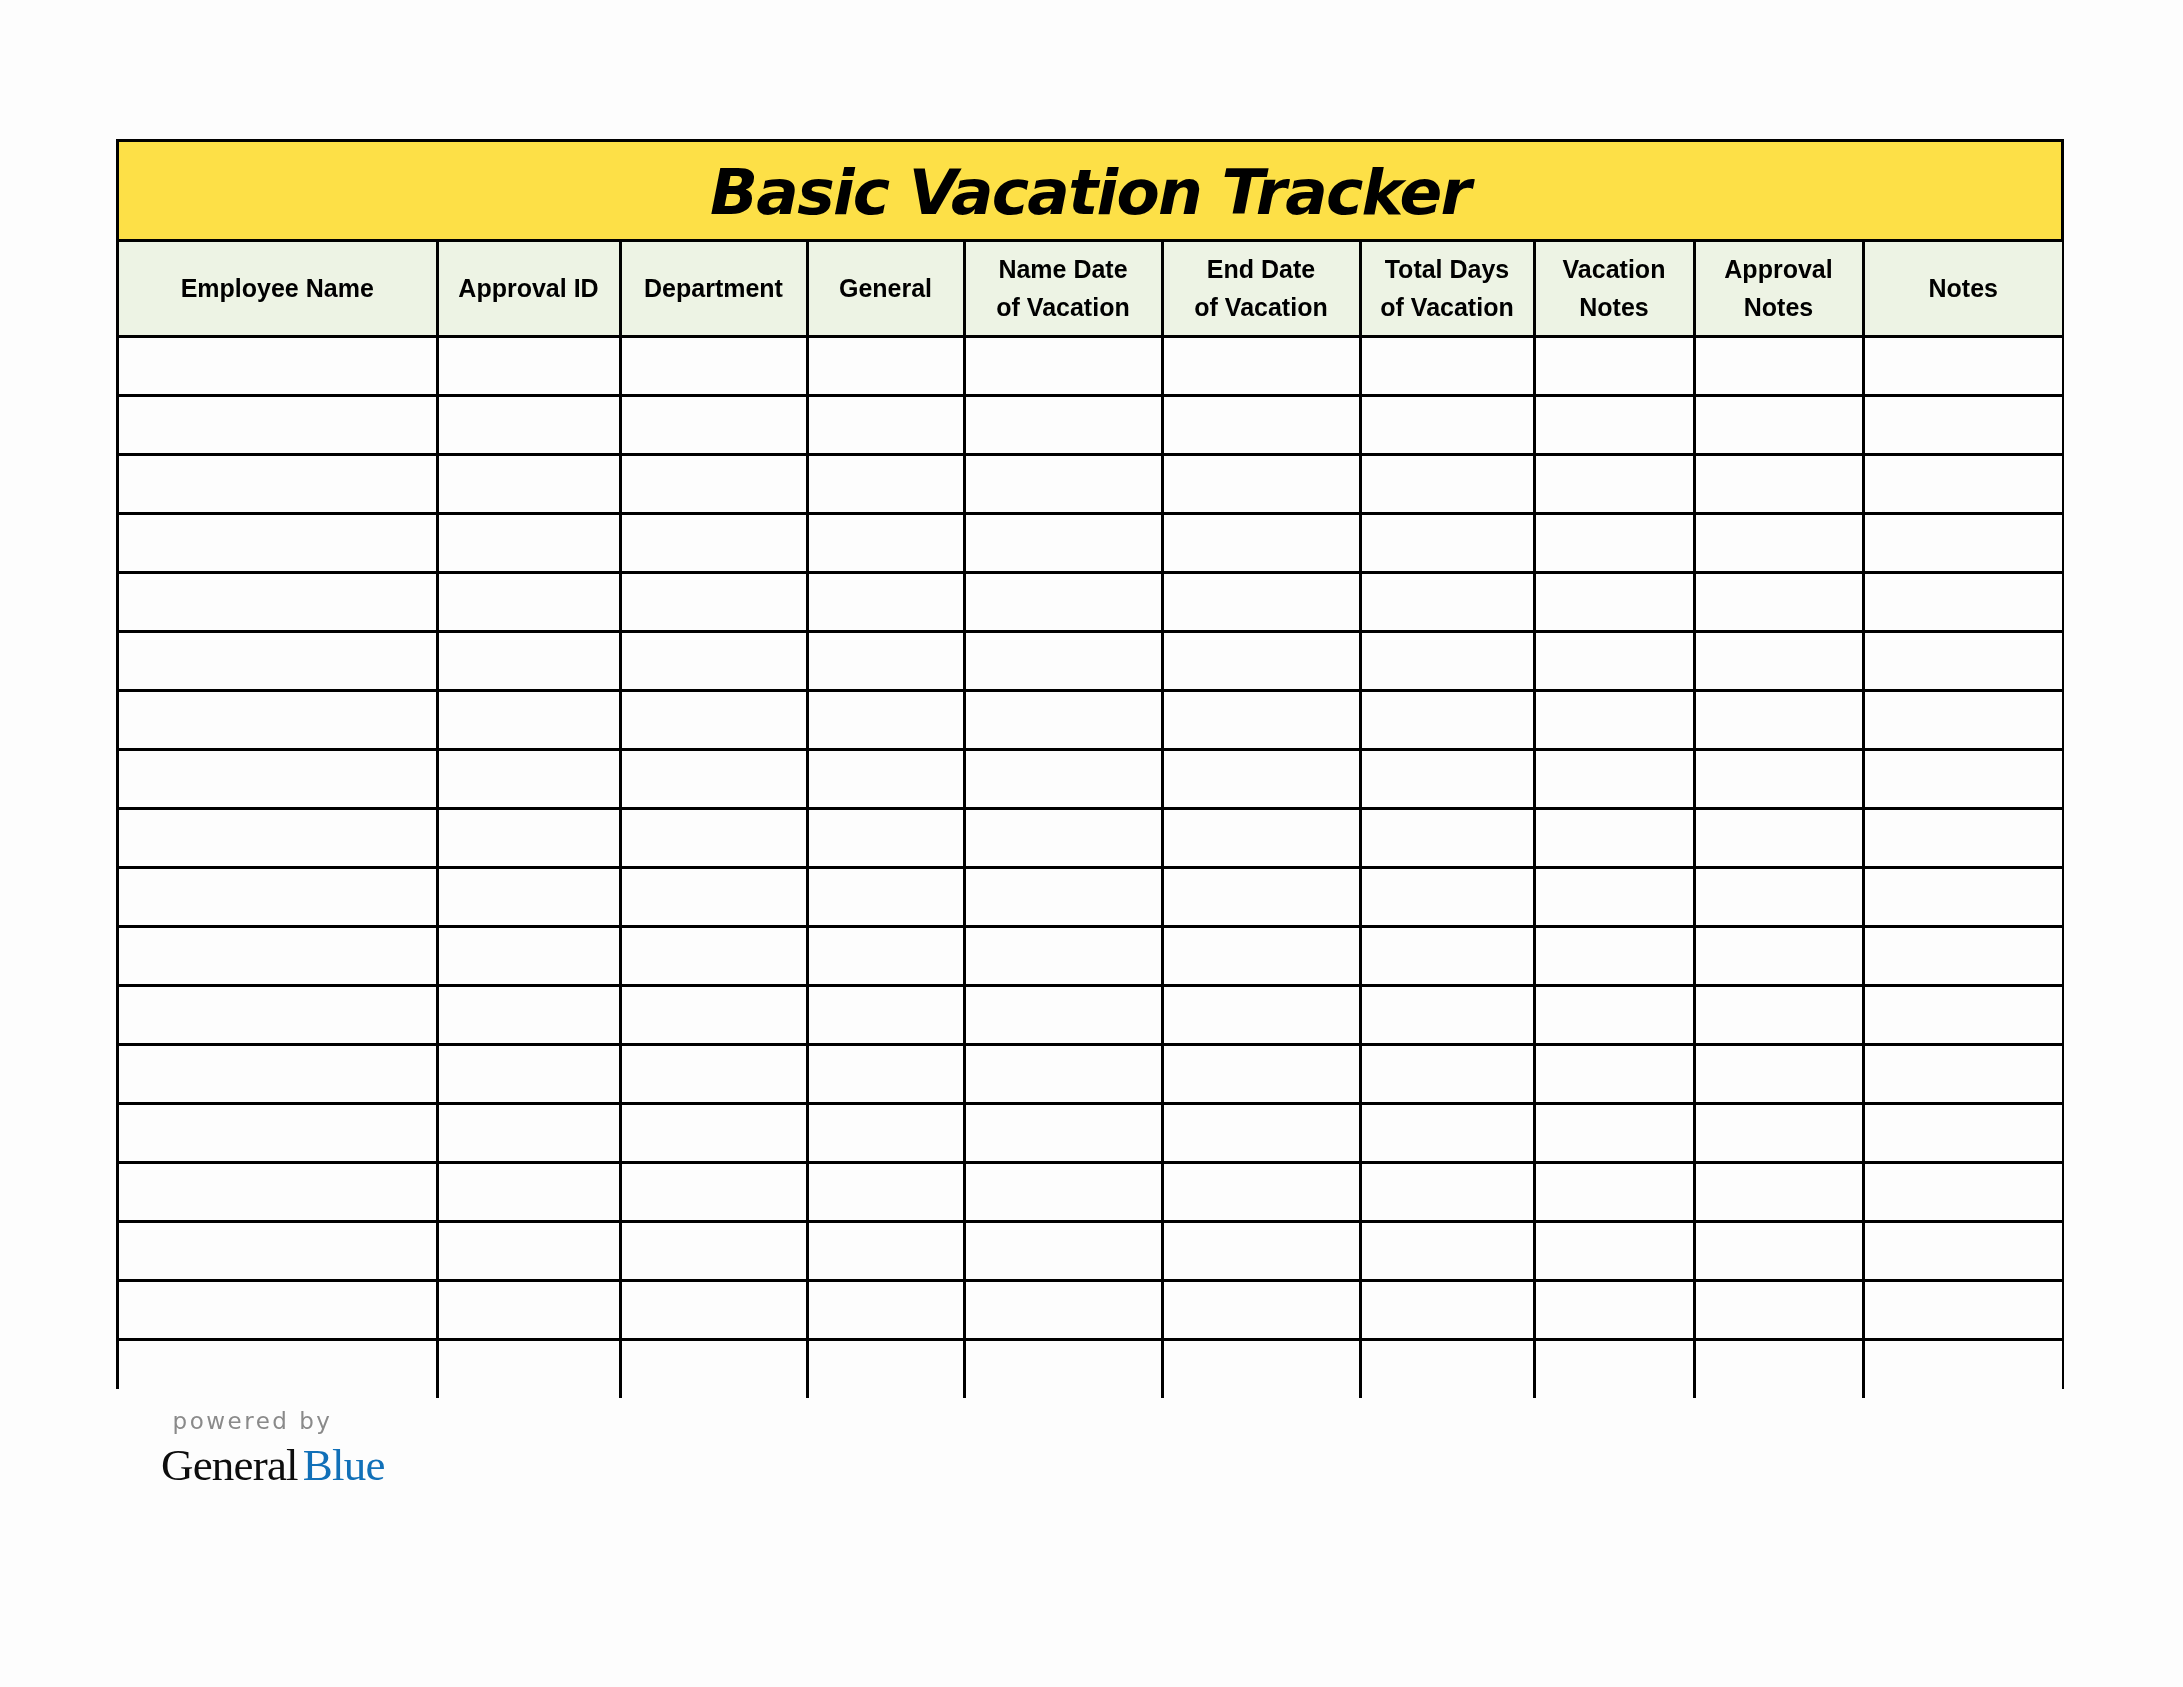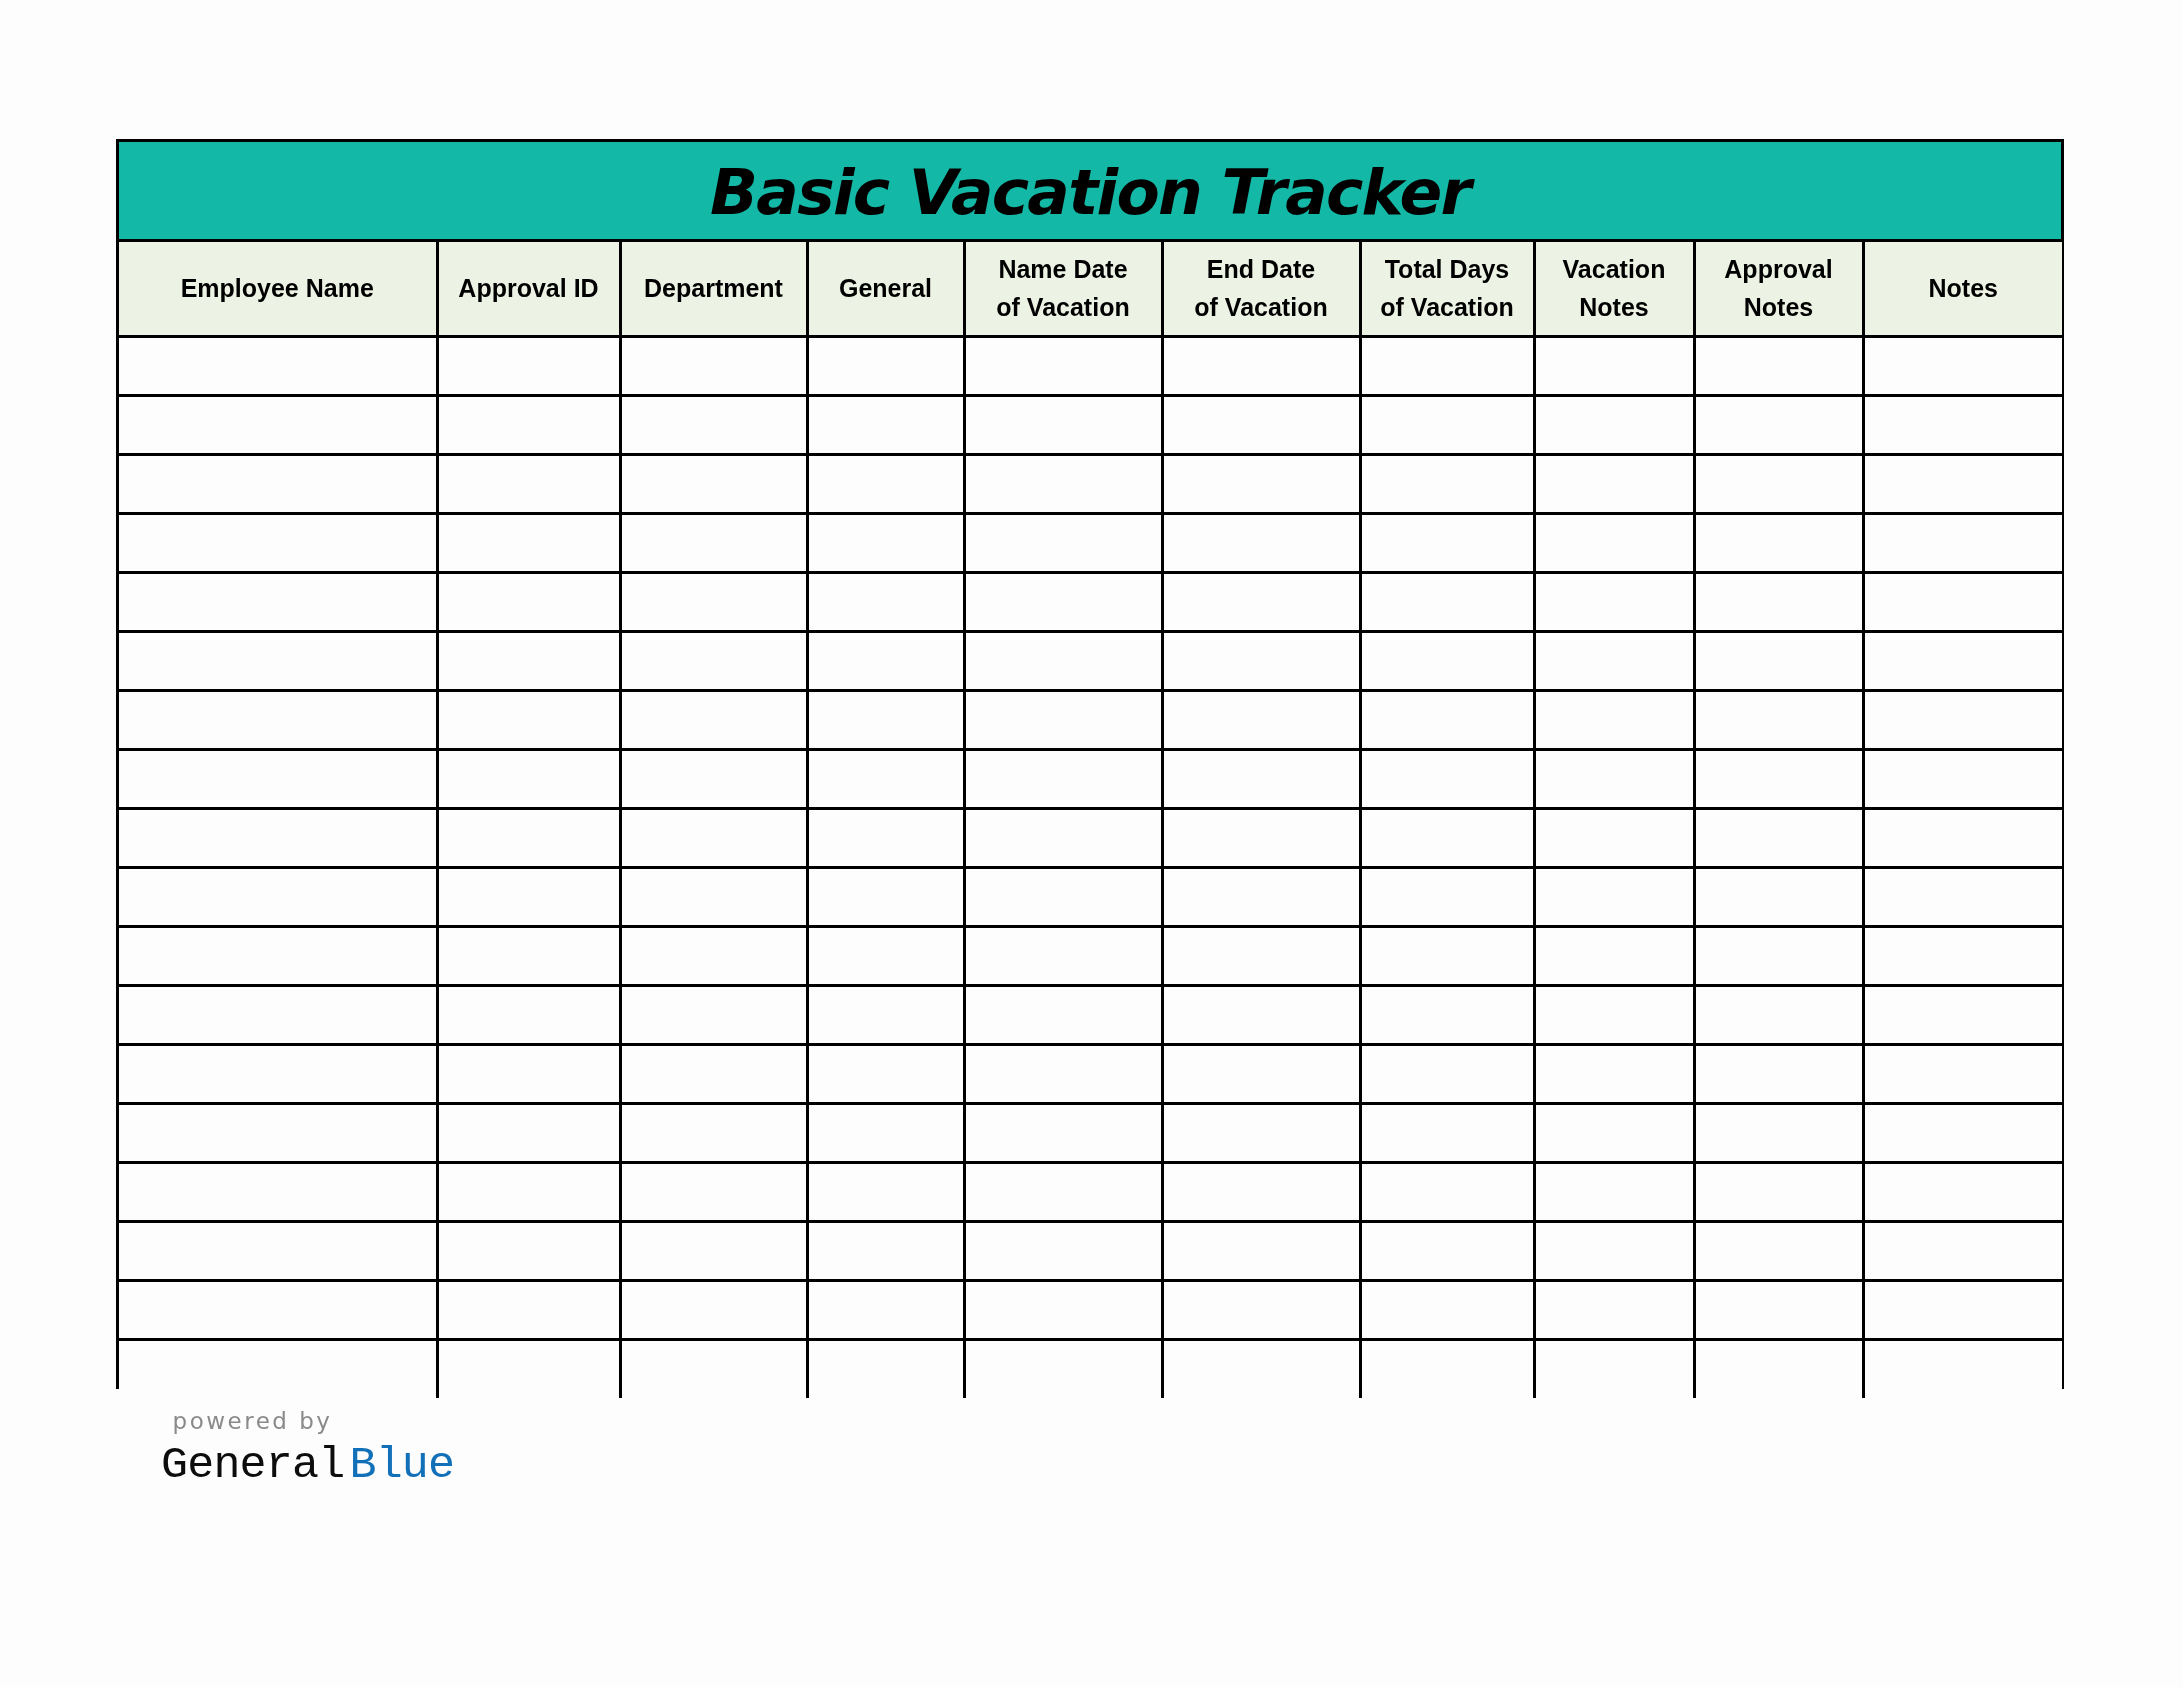--- a/index.html
+++ b/index.html
@@ -16,21 +16,21 @@
       color: #000;
     }
     .sheet {
       position: absolute;
       left: 116px;
       top: 139px;
       width: 1948px;
       height: 1250px;
       box-sizing: border-box;
       border: 3.3px solid #000;
-      background: #14b8a6;
+      background: #fde047;
     }
     .title-row {
       position: absolute;
       left: 0;
       top: 0;
       width: 100%;
       height: 100px;
       border-bottom: 3.3px solid #000;
       box-sizing: border-box;
       display: flex;
@@ -86,21 +86,21 @@
     }
     .powered {
       font-family: "DejaVu Sans", sans-serif;
       font-size: 23px;
       color: #8a8a8a;
       letter-spacing: 2.5px;
       margin-left: 11.6px;
       line-height: 30px;
     }
     .logo {
-      font-family: Liberation Mono, monospace;
+      font-family: Liberation Serif, serif;
       font-size: 45px;
       line-height: 53px;
       letter-spacing: -0.8px;
       margin-top: 3.3px;
     }
     .logo .general { color: #0d0d0d; }
     .logo .blue { color: #1170b8; margin-left: 5px; }
   </style>
 </head>
 <body>

